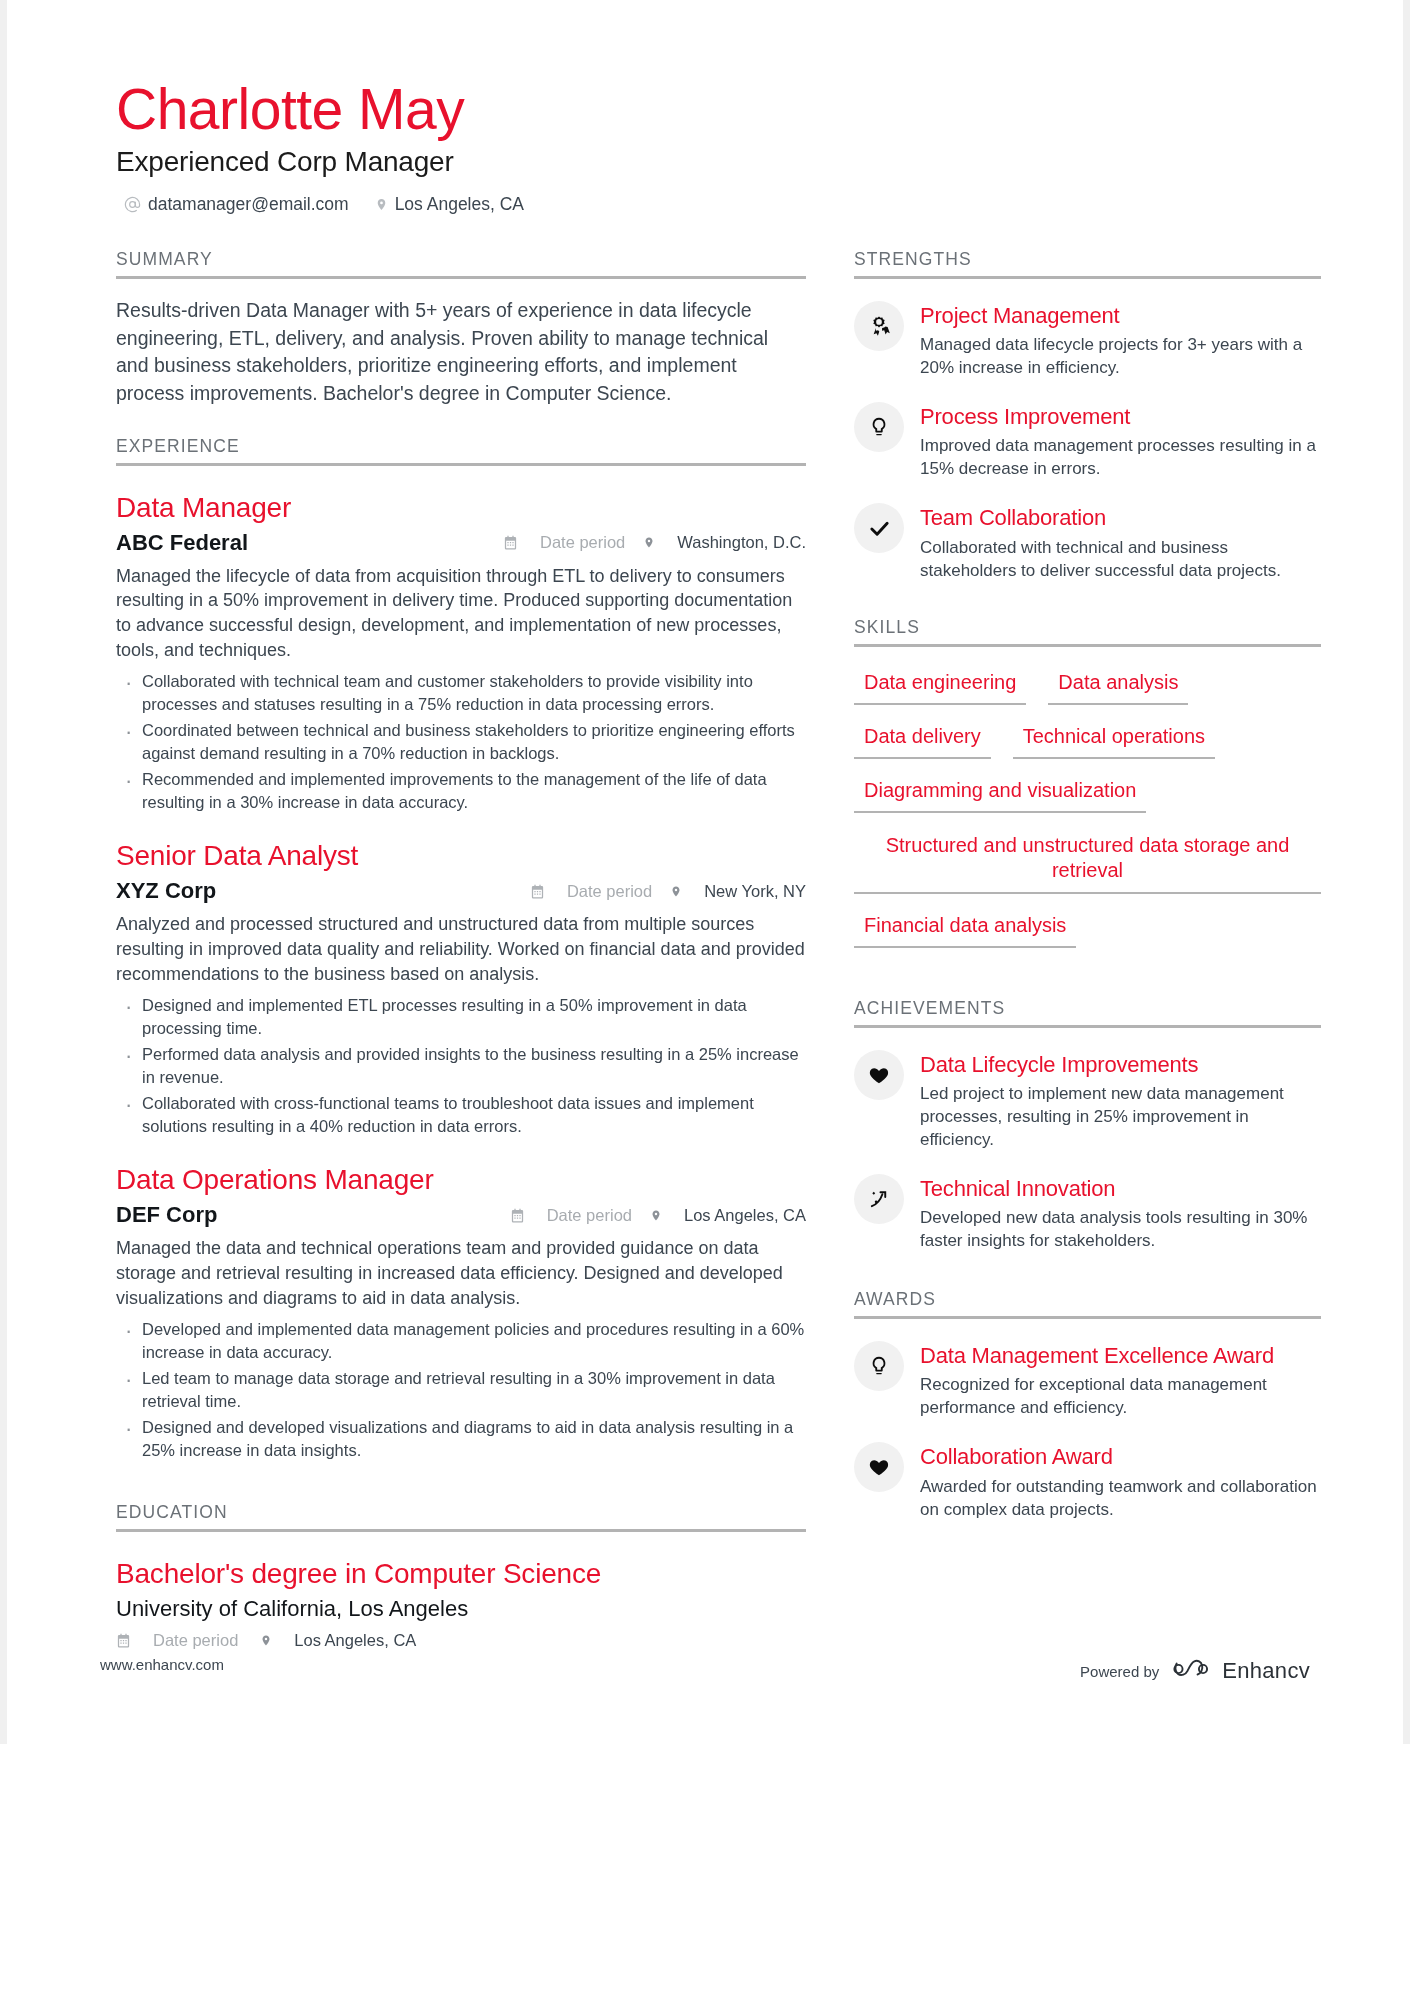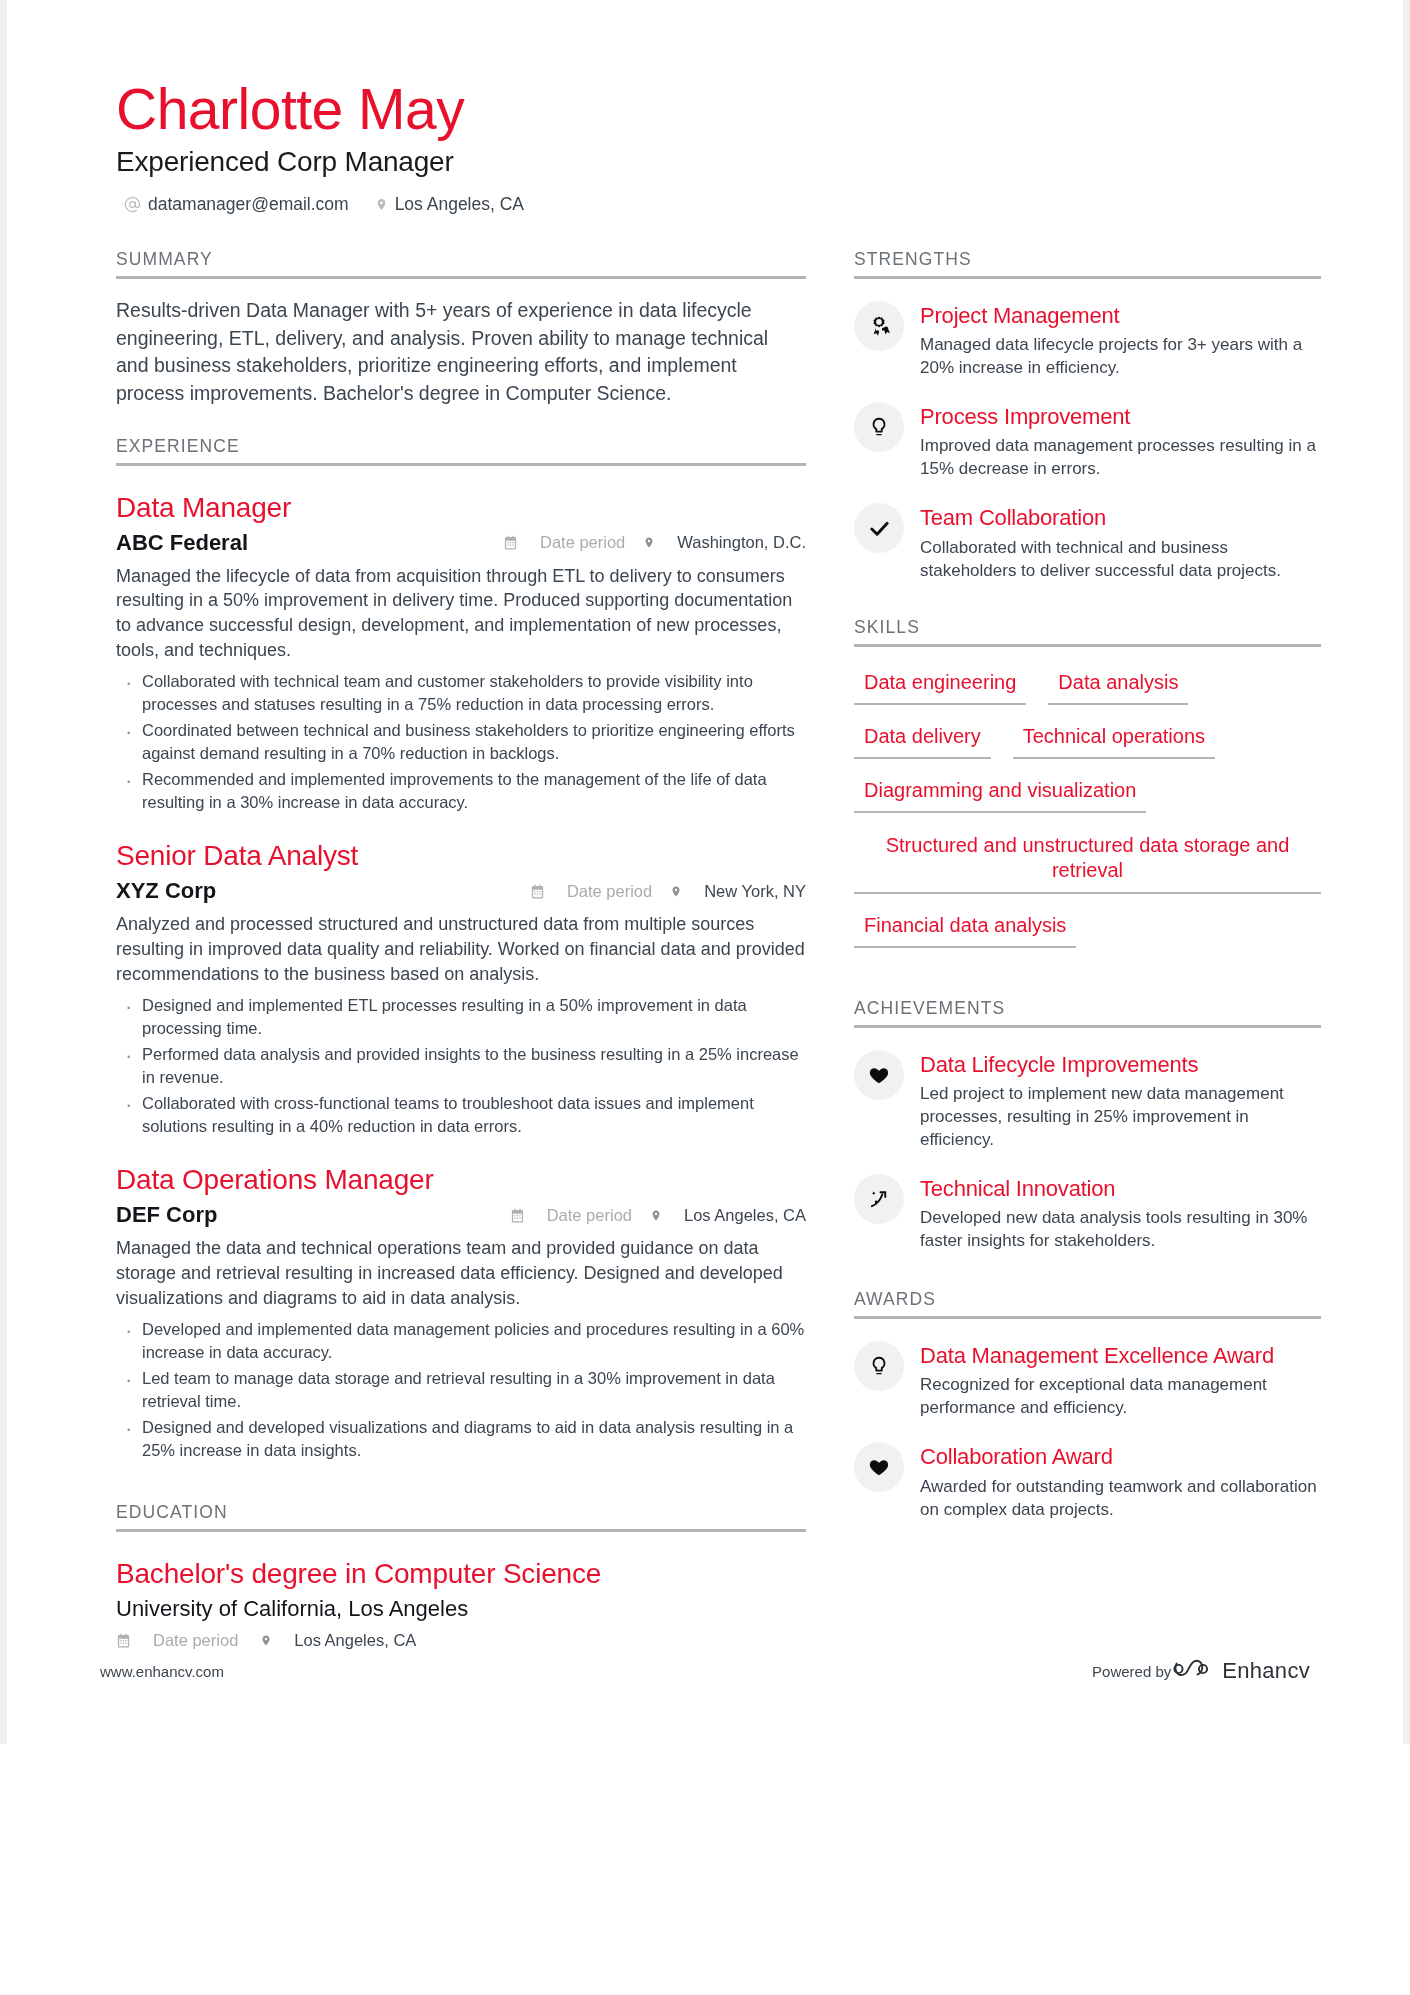--- a/index.html
+++ b/index.html
@@ -193,25 +193,25 @@
     line-height: 1.25;
   }
 
   
   .footer {
     position: absolute;
     left: 100px;
     right: 100px;
     bottom: 58px;
     display: flex;
-    align-items: center;
+    align-items: flex-start;
     justify-content: space-between;
   }
   .foot-url { font-size: 15px; color: #3c4650; }
-  .foot-right { display: flex; align-items: center; gap: 2px; }
+  .foot-right { display: flex; align-items: center; gap: 14px; }
   .powered { font-size: 15px; color: #3c4650; }
   .brand { display: flex; align-items: center; gap: 9px; }
   .brand-name { font-size: 22px; color: #2b3137; letter-spacing: 0.3px; }
 </style>
 </head>
 <body>
 
 <div class="page">
   <div class="edge-left"></div>
   <div class="edge-right"></div>

